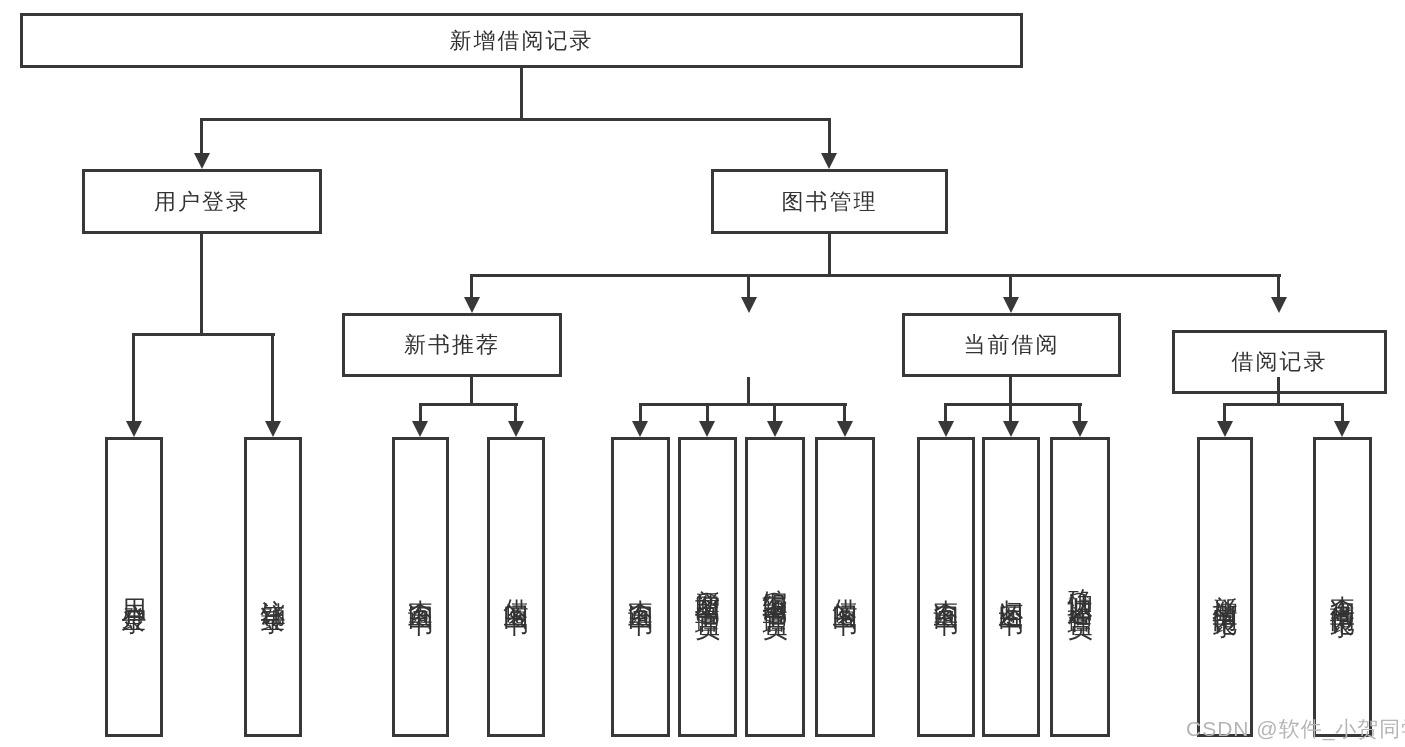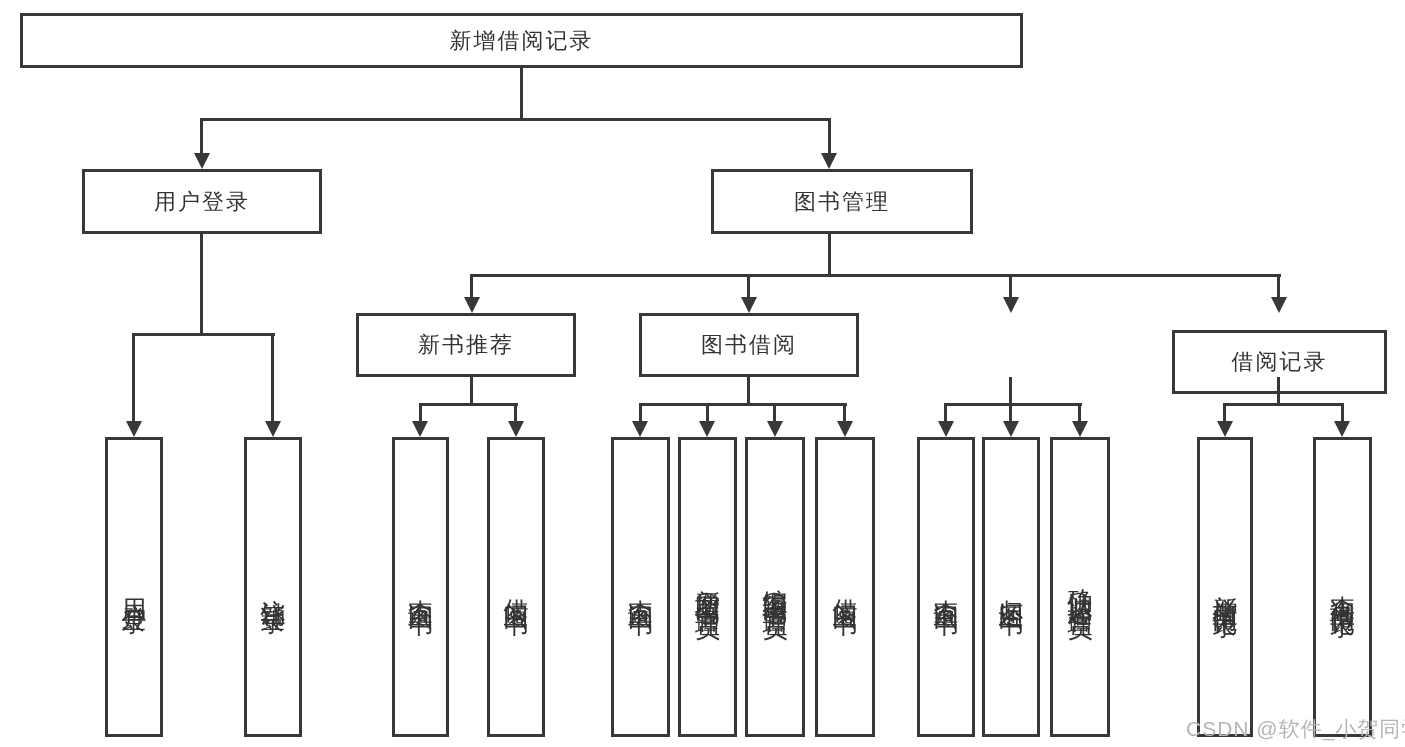--- a/index.html
+++ b/index.html
@@ -46,21 +46,21 @@
   <div class="v" style="left:520px;top:68px;height:50px;"></div>
   <div class="h" style="left:200px;top:118px;width:631px;"></div>
   <div class="v" style="left:200px;top:118px;height:36px;"></div>
   <div class="a" style="left:194px;top:153px;"></div>
   <div class="v" style="left:828px;top:118px;height:36px;"></div>
   <div class="a" style="left:821px;top:153px;"></div>
 
   <div class="node" style="left:82px;top:169px;width:240px;height:65px;">
     <span>用户登录</span>
   </div>
-  <div class="node" style="left:711px;top:169px;width:262px;height:65px;">
+  <div class="node" style="left:711px;top:169px;width:237px;height:65px;">
     <span>图书管理</span>
   </div>
 
   <div class="v" style="left:200px;top:234px;height:99px;"></div>
   <div class="h" style="left:132px;top:333px;width:143px;"></div>
   <div class="v" style="left:132px;top:333px;height:90px;"></div>
   <div class="a" style="left:126px;top:421px;"></div>
   <div class="v" style="left:271px;top:333px;height:90px;"></div>
   <div class="a" style="left:265px;top:421px;"></div>
 
@@ -68,25 +68,25 @@
   <div class="h" style="left:470px;top:274px;width:811px;"></div>
   <div class="v" style="left:470px;top:274px;height:24px;"></div>
   <div class="a" style="left:464px;top:297px;"></div>
   <div class="v" style="left:747px;top:274px;height:24px;"></div>
   <div class="a" style="left:741px;top:297px;"></div>
   <div class="v" style="left:1009px;top:274px;height:24px;"></div>
   <div class="a" style="left:1003px;top:297px;"></div>
   <div class="v" style="left:1277px;top:274px;height:24px;"></div>
   <div class="a" style="left:1271px;top:297px;"></div>
 
-  <div class="node" style="left:356px;top:313px;width:220px;height:64px;font-family:Liberation Serif, serif;">
+  <div class="node" style="left:342px;top:313px;width:220px;height:64px;font-family:Liberation Serif, serif;">
     <span>新书推荐</span>
   </div>
-  <div class="node" style="left:639px;top:313px;width:220px;height:64px;">
-    <span>图书借阅</span>
+  <div class="node" style="left:902px;top:313px;width:219px;height:64px;">
+    <span>当前借阅</span>
   </div>
   <div class="node" style="left:1172px;top:313px;width:215px;height:64px;margin-top:17px;">
     <span>借阅记录</span>
   </div>
 
   <div class="v" style="left:470px;top:377px;height:26px;"></div>
   <div class="h" style="left:419px;top:403px;width:99px;"></div>
   <div class="v" style="left:419px;top:403px;height:20px;"></div>
   <div class="a" style="left:412px;top:421px;"></div>
   <div class="v" style="left:514px;top:403px;height:20px;"></div>

